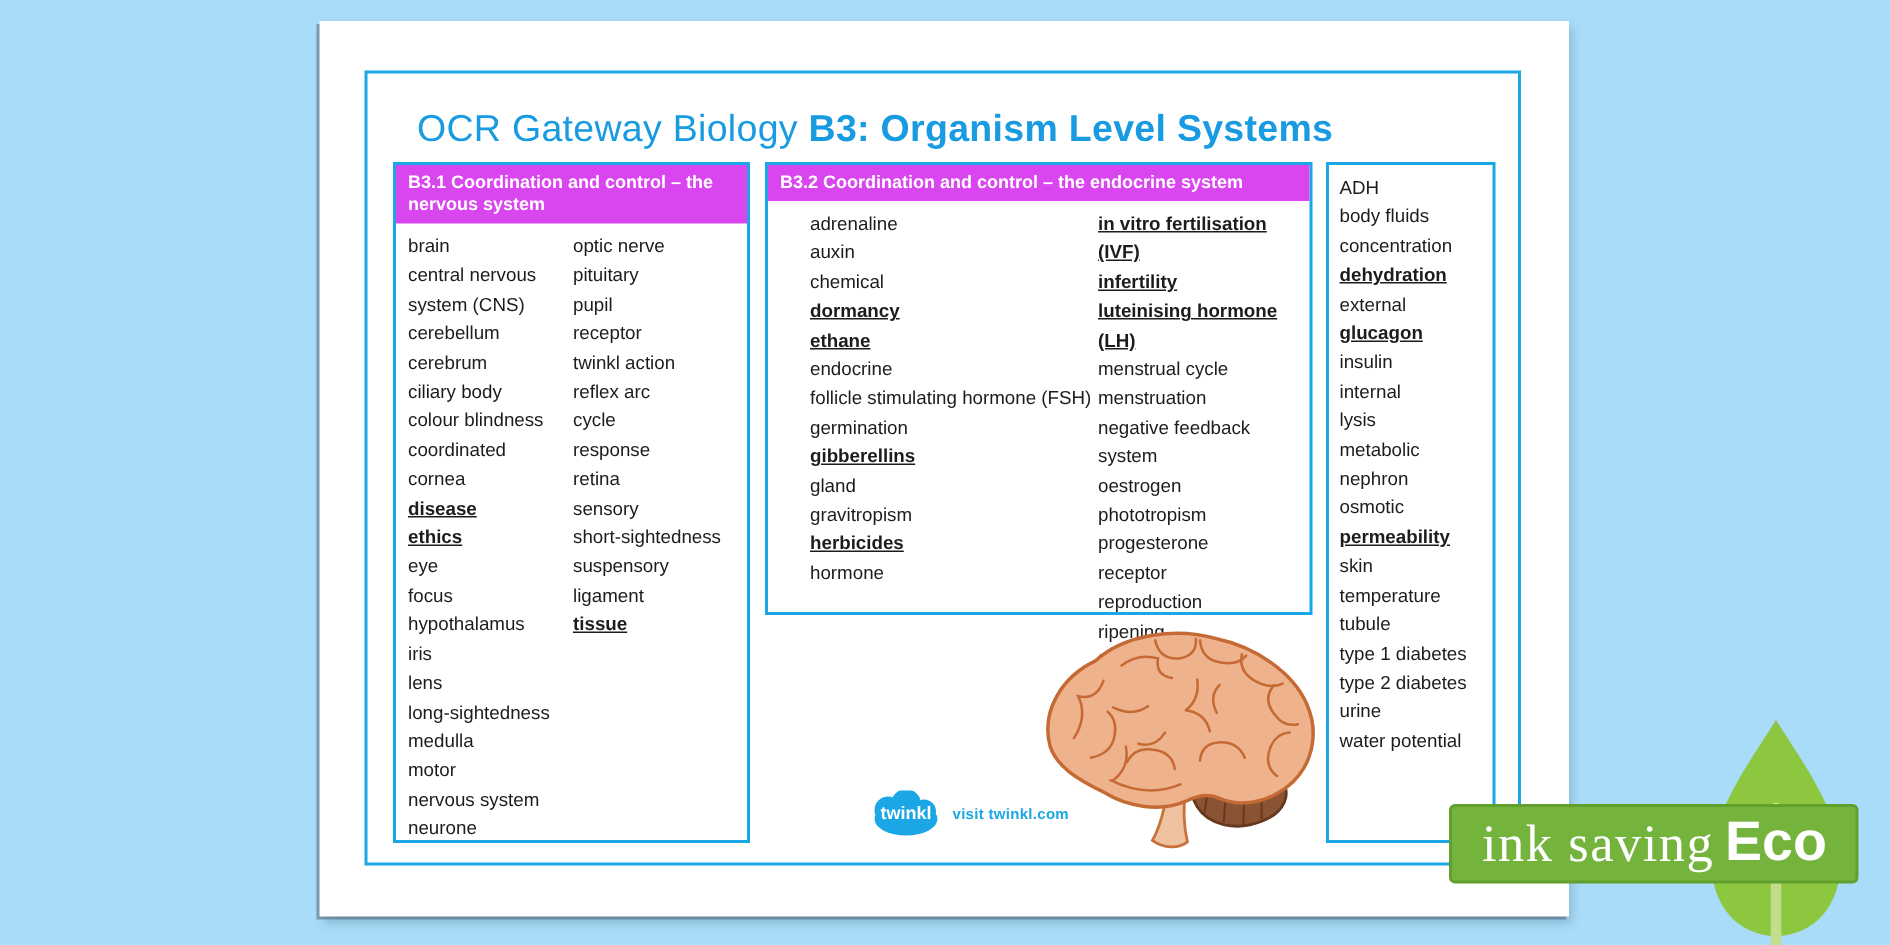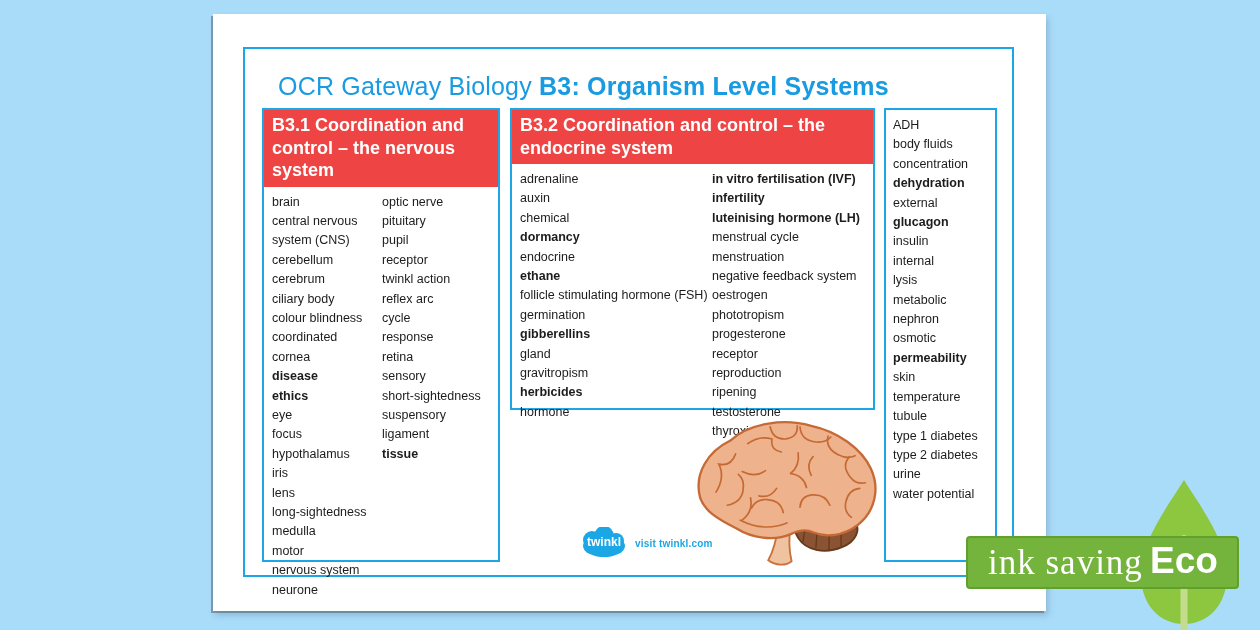--- a/index.html
+++ b/index.html
@@ -20,34 +20,34 @@
   }
   .title{
     position:absolute;left:21px;top:11px;margin:12px;
     font-size:25px;font-weight:normal;color:#189be1;letter-spacing:.2px;white-space:nowrap;
   }
   .title .strong{font-weight:bold;}
   .wordbox{
     position:absolute;border:2px solid #1ba7e5;background:#fff;box-sizing:border-box;
   }
   .wordbox .hdr{
-    background:#ef4444;color:#fff;font-weight:bold;font-size:18px;line-height:1.25;
+    background:#d946ef;color:#fff;font-weight:bold;font-size:12px;line-height:1.25;
     padding:4px 8px 5px 8px;
   }
   .wordbox .cols{display:flex;padding:6px 6px 0 8px;}
   .wordbox .col{min-width:0;}
   .word{
     font-size:12.5px;line-height:19.4px;color:#1c1c1c;white-space:normal;
   }
-  .word.bold{font-weight:bold;}
+  .word.bold{font-weight:bold;text-decoration:underline;}
   #box-b31{left:17px;top:59px;width:238px;height:454px;}
   #box-b31 .col1{width:110px;flex:0 0 auto;}
   #box-b31 .col2{flex:1;}
   #box-b32{left:265px;top:59px;width:365px;height:302px;}
-  #box-b32 .col1{width:192px;flex:0 0 auto;}
+  #box-b32 .col1{width:192px;flex:0 0 auto;margin-left:20px;}
   #box-b32 .col2{flex:1;}
   #box-b33{left:639px;top:59px;width:113px;height:454px;}
   #box-b33 .cols{padding:6px 5px 0 7px;}
   
   .brain{position:absolute;left:443px;top:366px;width:196px;height:158px;}
   
   .logo{position:absolute;left:335px;top:478px;display:flex;align-items:center;}
   .logo .cloud{position:relative;width:48px;height:32px;}
   .logo .cloud svg{position:absolute;left:0;top:0;}
   .logo .cloud .word-twinkl{
@@ -123,22 +123,22 @@
     </div>
 
     <div class="wordbox" id="box-b32">
       <div class="hdr">B3.2 Coordination and control – the endocrine system</div>
       <div class="cols">
         <div class="col col1">
             <div class="word">adrenaline</div>
             <div class="word">auxin</div>
             <div class="word">chemical</div>
             <div class="word bold">dormancy</div>
+            <div class="word bold">ethane</div>
             <div class="word">endocrine</div>
-            <div class="word bold">ethane</div>
             <div class="word">follicle stimulating hormone (FSH)</div>
             <div class="word">germination</div>
             <div class="word bold">gibberellins</div>
             <div class="word">gland</div>
             <div class="word">gravitropism</div>
             <div class="word bold">herbicides</div>
             <div class="word">hormone</div>
           </div>
         <div class="col col2">
             <div class="word bold">in vitro fertilisation (IVF)</div>

